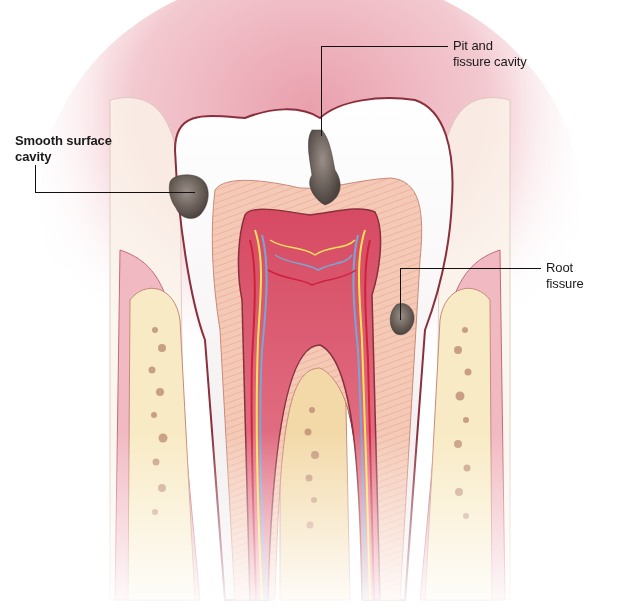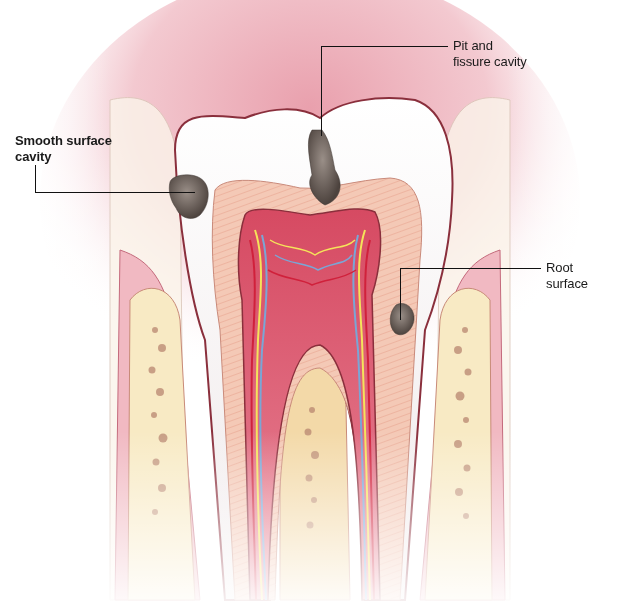--- a/index.html
+++ b/index.html
@@ -157,14 +157,14 @@
 
   
   <div class="label" style="left:15px; top:133px;font-weight:bold;">Smooth surface
 cavity</div>
   <div class="leader" style="left:35px; top:165px; width:1px; height:28px;"></div>
   <div class="leader" style="left:35px; top:192px; width:160px; height:1px;"></div>
 
   
   <div class="leader" style="left:400px; top:268px; width:141px; height:1px;"></div>
   <div class="leader" style="left:400px; top:268px; width:1px; height:52px;"></div>
-  <div class="label" style="left:546px; top:260px;">Root surface</div>
+  <div class="label" style="left:546px; top:260px;">Root fissure</div>
 </div>
 
 </body></html>

